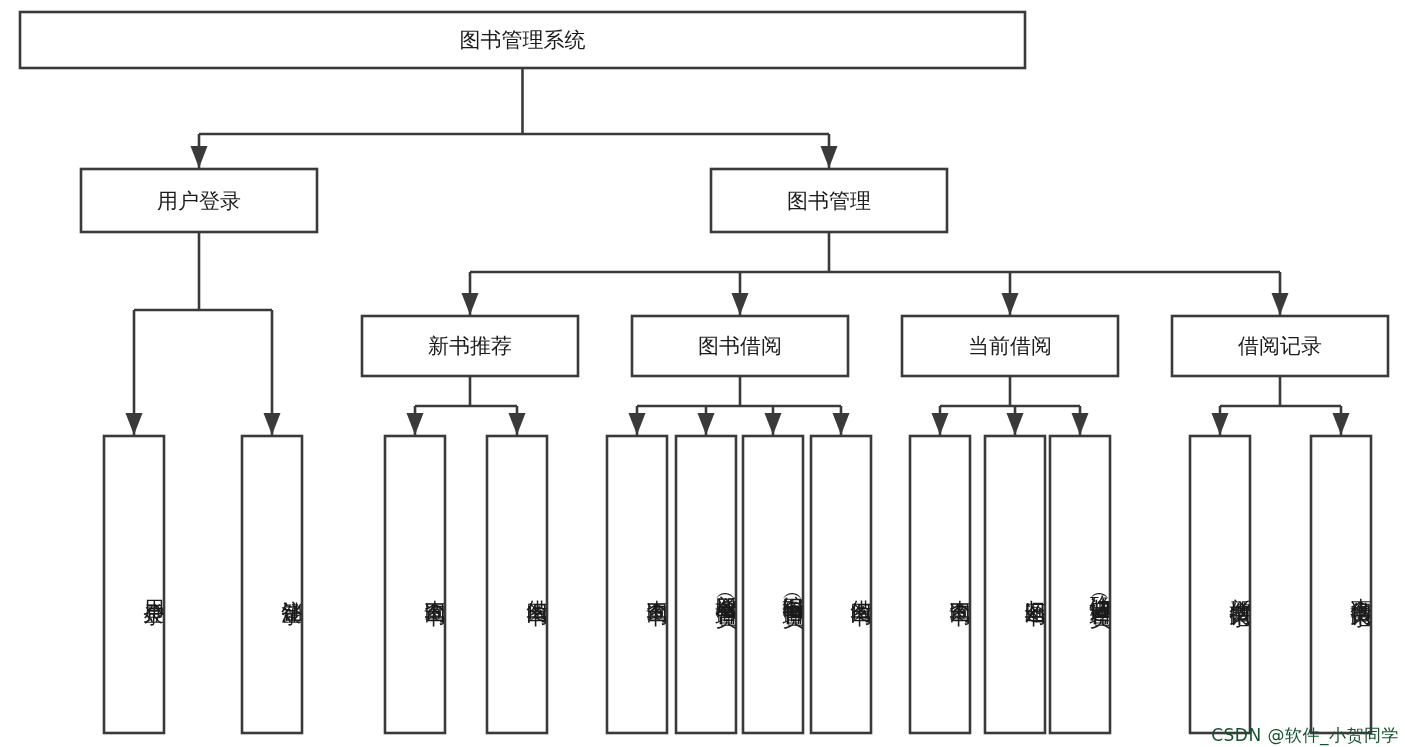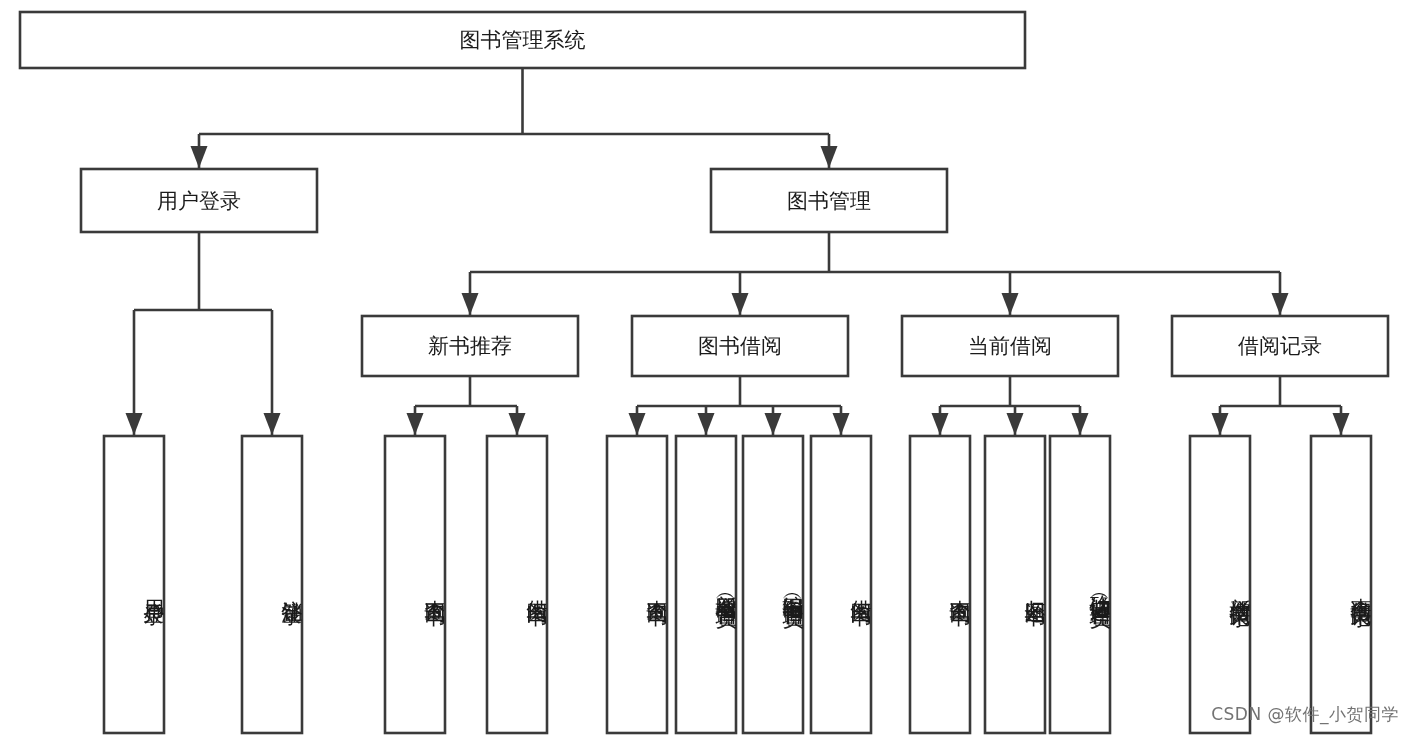--- a/index.html
+++ b/index.html
@@ -59,24 +59,24 @@
     line-height: 1;
     white-space: nowrap;
     display: flex;
     align-items: flex-start;
     justify-content: center;
     pointer-events: none;
   }
   .watermark {
     position: absolute;
     right: 6px;
-    bottom: 21px;
+    bottom: 0;
     font-family: "DejaVu Sans", "Liberation Sans", sans-serif;
     font-size: 17px;
-    color: #737373;
+    color: #14532d;
     letter-spacing: 0.5px;
     white-space: nowrap;
     text-align: right;
   }
 </style>
 </head>
 <body>
 
 <div id="diagram-root">
 

